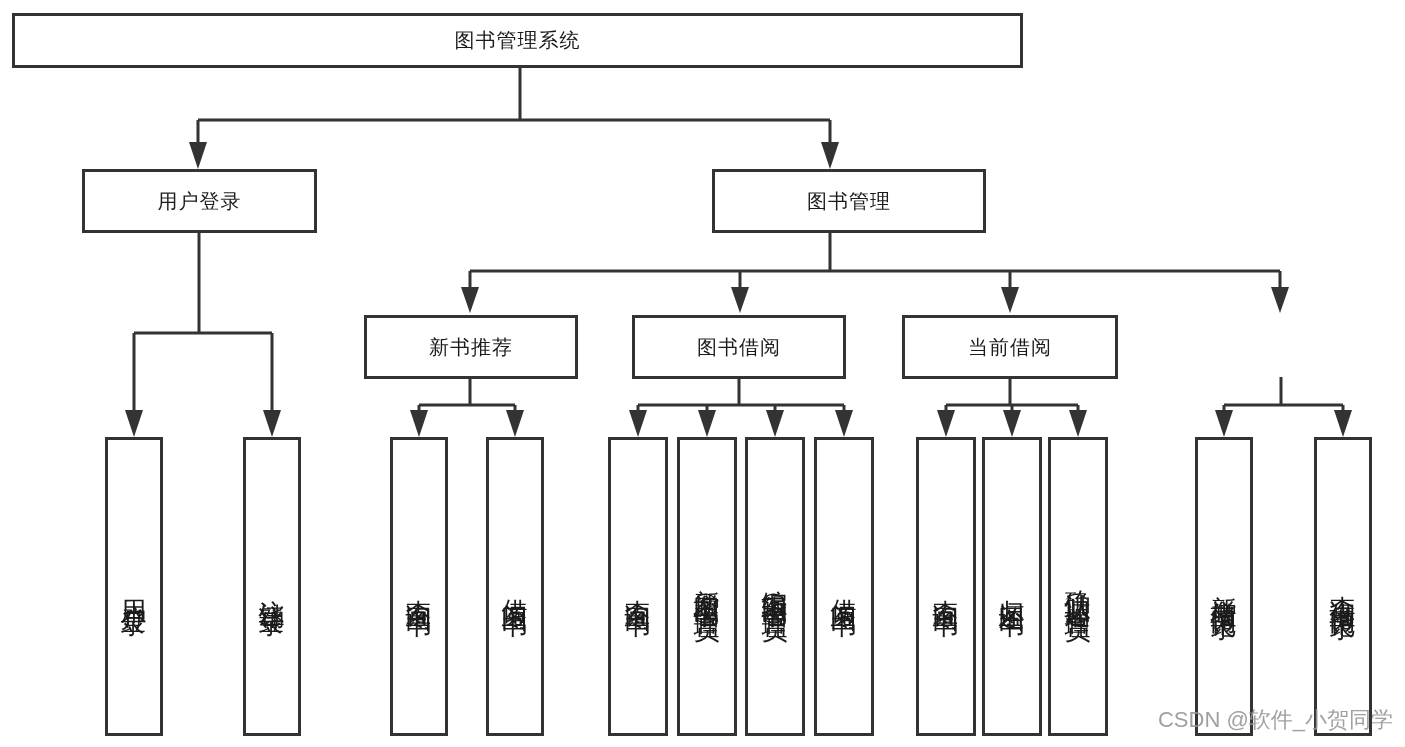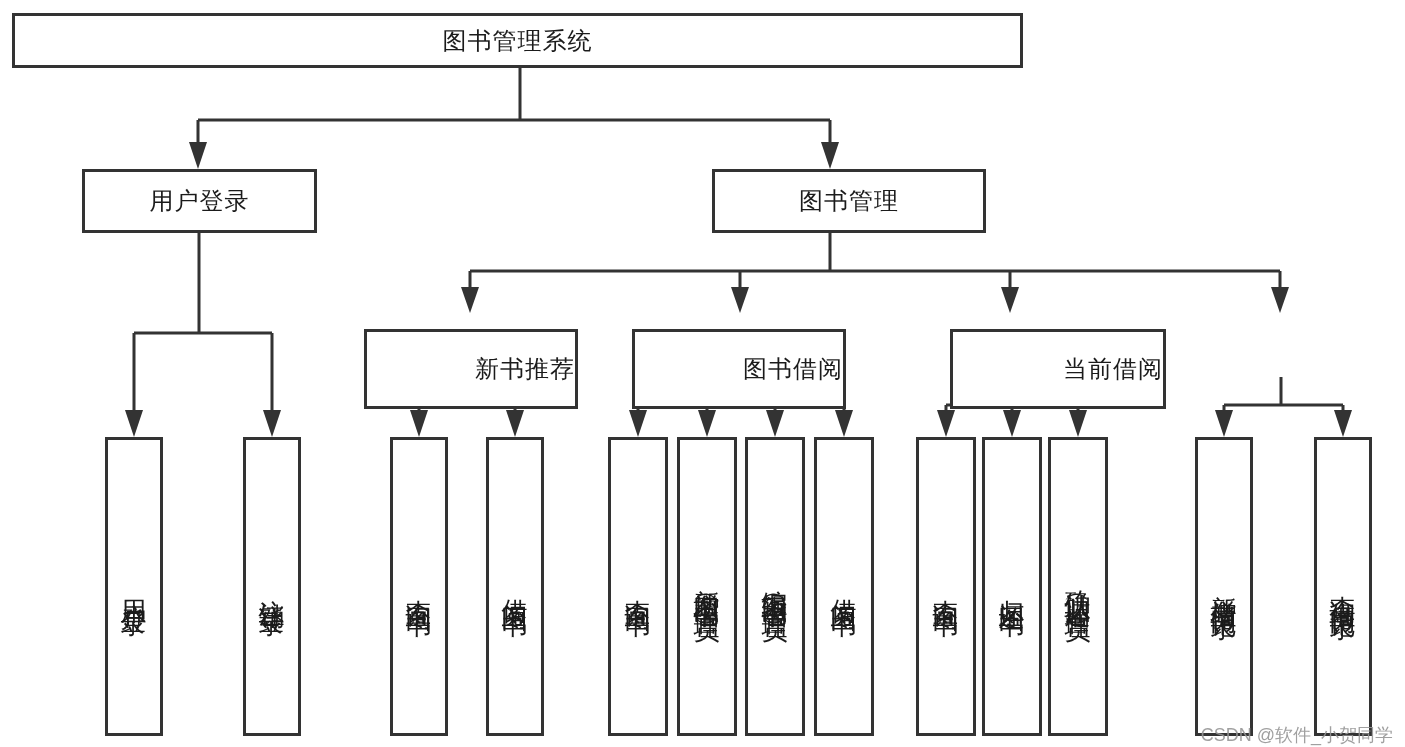--- a/index.html
+++ b/index.html
@@ -15,38 +15,38 @@
   .box {
     position: absolute;
     box-sizing: border-box;
     border: 3px solid #333333;
     background: #ffffff;
     display: flex;
     align-items: center;
     justify-content: center;
     color: #1b1b1b;
   }
-  .h-label { font-size: 24px; letter-spacing: 1px; white-space: nowrap; }
+  .h-label { font-size: 20px; letter-spacing: 1px; white-space: nowrap; }
   .root  { left:12px;  top:13px;  width:1011px; height:55px; }
   .lv2   { top:169px; height:64px; }
-  .lv3   { top:329px; height:80px;justify-content:flex-end; }
+  .lv3   { top:315px; height:64px; }
   .leaf  { top:437px; height:299px; }
   .leaf span {
     writing-mode: vertical-rl;
     text-orientation: mixed;
     font-size: 26px;
     line-height: 1;
     letter-spacing: 4px;
     color: #1b1b1b;
   }
   .watermark {
     position: absolute;
     right: 12px;
-    bottom: 0;
-    font-size: 18px;
+    bottom: 12px;
+    font-size: 22px;
     color: rgba(150,150,150,0.9);
     z-index: 5;
     white-space: nowrap;
   }
 </style>
 </head>
 <body>
 
 <div id="canvas">
 
@@ -100,21 +100,21 @@
   <div class="box lv2" style="left:712px;width:274px;">
     <span class="h-label">图书管理</span>
   </div>
 
   <div class="box lv3" style="left:364px;width:214px;">
     <span class="h-label">新书推荐</span>
   </div>
   <div class="box lv3" style="left:632px;width:214px;">
     <span class="h-label">图书借阅</span>
   </div>
-  <div class="box lv3" style="left:902px;width:216px;margin-left:48px;">
+  <div class="box lv3" style="left:902px;width:216px;">
     <span class="h-label">当前借阅</span>
   </div>
 
   <div class="box leaf" style="left:105px;width:58px;">
     <span>用户登录</span>
   </div>
   <div class="box leaf" style="left:243px;width:58px;">
     <span>注销登录</span>
   </div>
 

